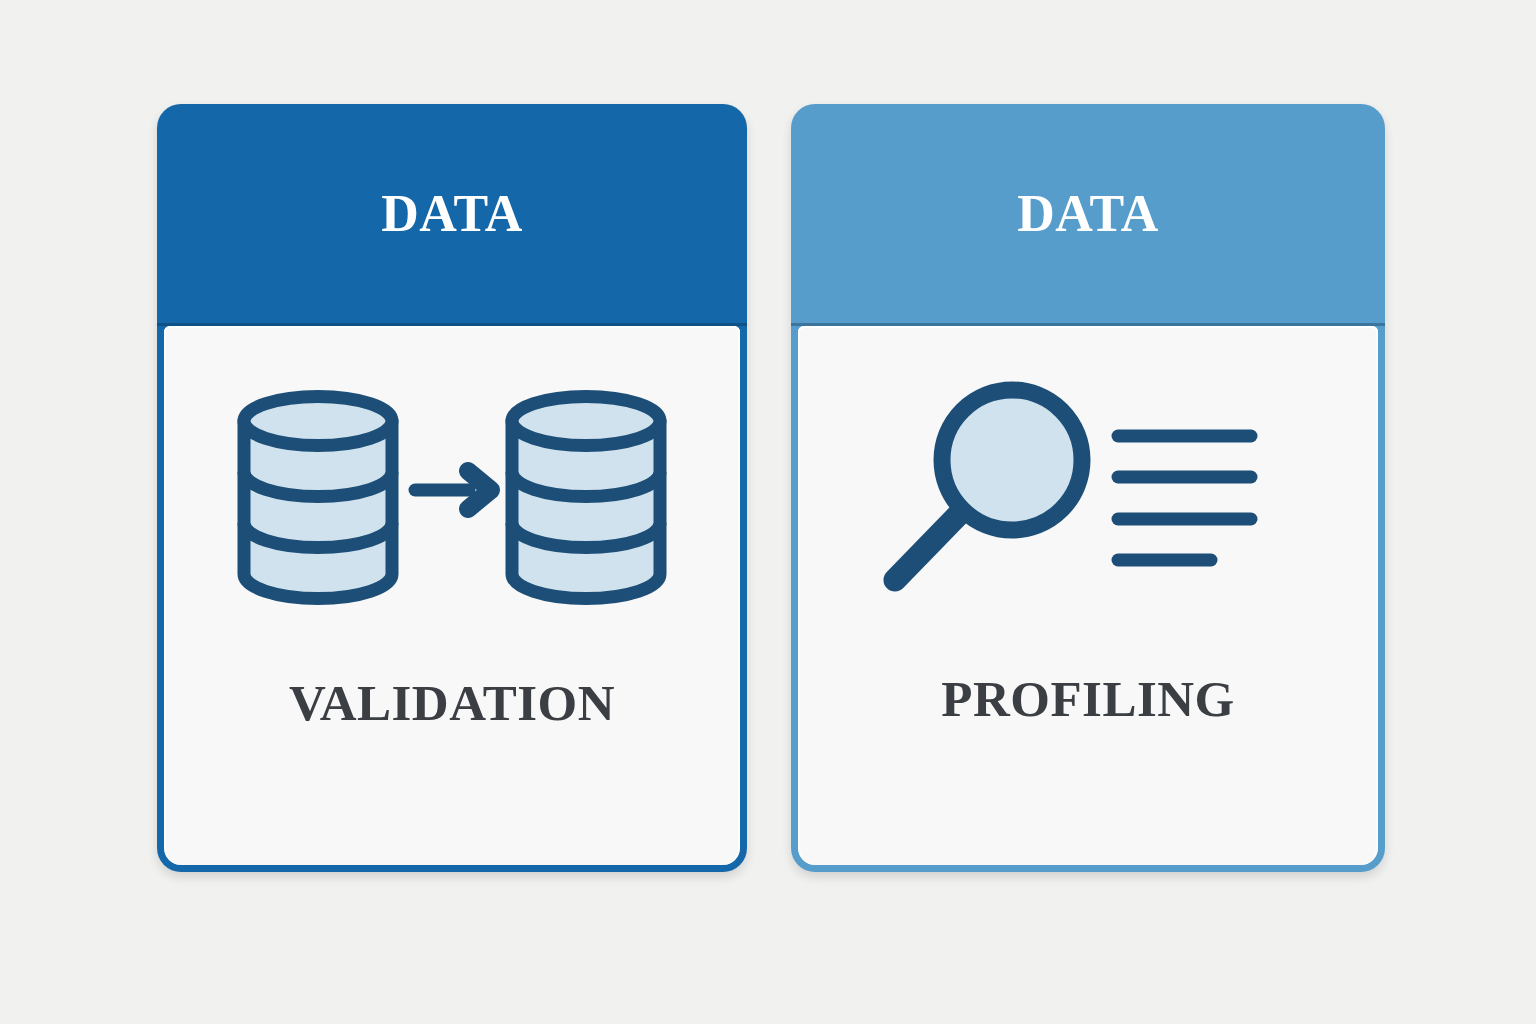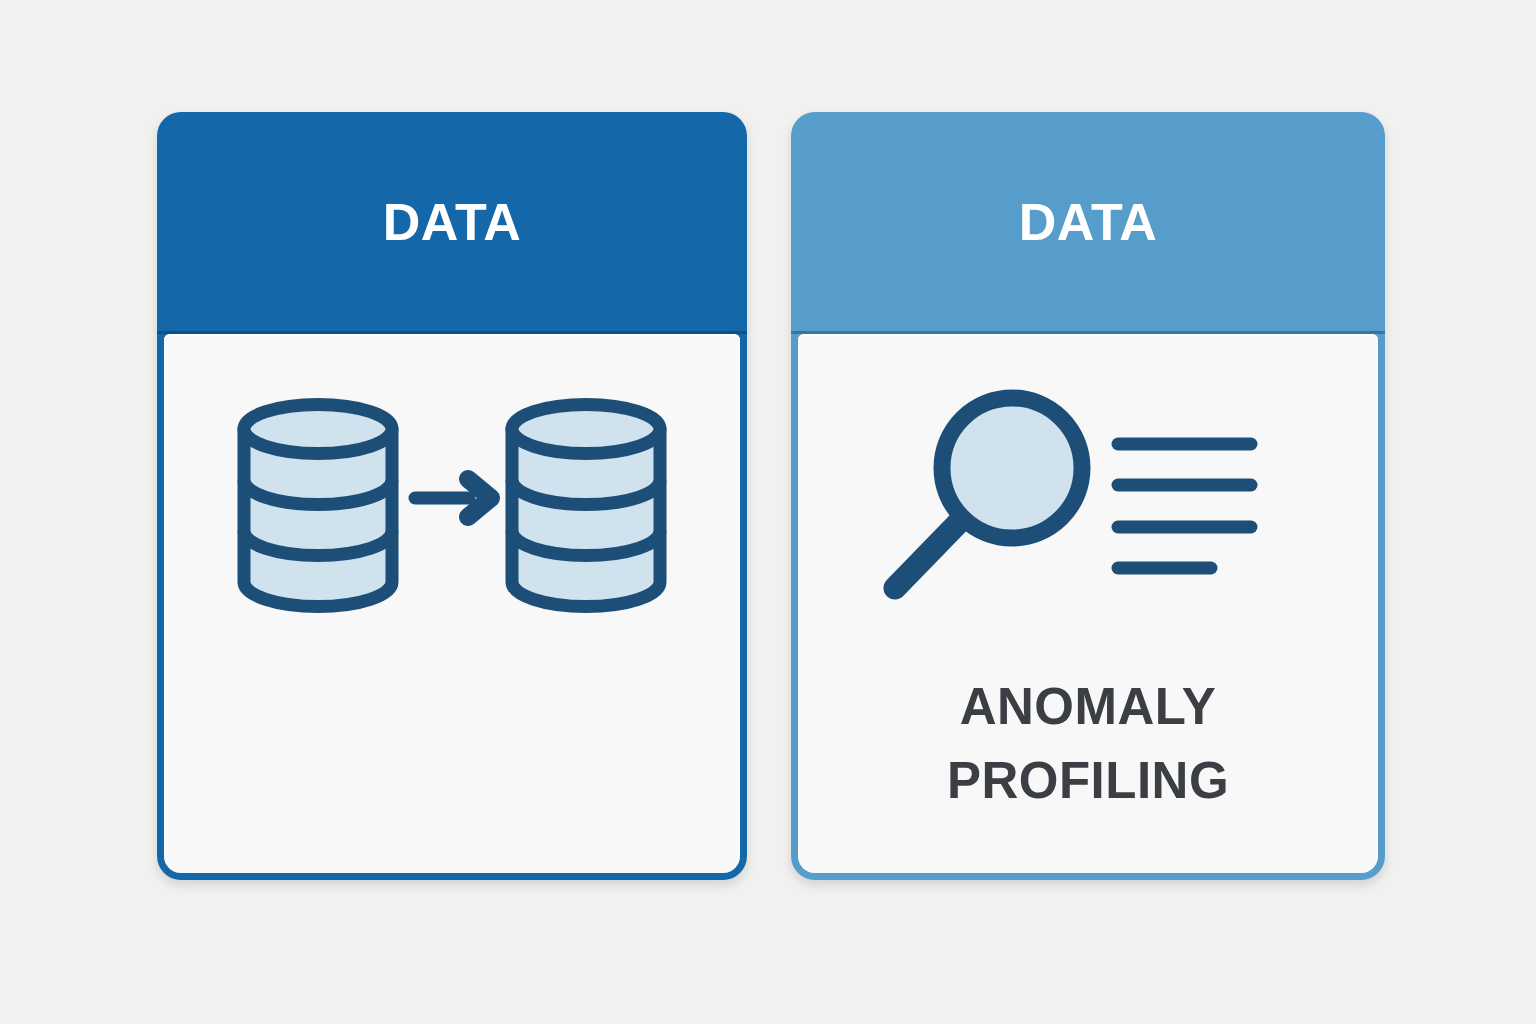--- a/index.html
+++ b/index.html
@@ -16,23 +16,24 @@
   html, body { margin: 0; padding: 0; }
   body {
     width: 1536px; height: 1024px;
     background: var(--page-bg);
     font-family: "Liberation Sans", "DejaVu Sans", sans-serif;
     overflow: hidden;
   }
   .canvas { position: relative; width: 1536px; height: 1024px; }
 
   .card {
-    position: absolute; top: 112px; height: 768px;
+    position: absolute; top: 104px; height: 768px;
     border-radius: 24px;
     box-shadow: 0 5px 10px rgba(50, 60, 70, 0.16);
+    font-family: Liberation Serif, serif;
   }
   .card-left  { left: 157px; width: 590px; background: var(--header-dark-blue); }
   .card-right { left: 791px; width: 594px; background: var(--header-light-blue); }
 
   .card-header {
     height: 222px;
     display: flex; flex-direction: column;
     justify-content: center; align-items: center;
     color: var(--header-text);
     font-weight: bold; font-size: 52px; line-height: 68px;
@@ -94,20 +95,21 @@
           </g>
           <g transform="translate(268,0)">
             <path class="fill-seg" d="M7 31 L7 184 A74 24.5 0 0 0 155 184 L155 31 Z"></path>
             <path class="stroke-div" d="M7 133 A74 24.5 0 0 0 155 133"></path>
             <path class="stroke-div" d="M7 82 A74 24.5 0 0 0 155 82"></path>
             <ellipse class="fill-seg" cx="81" cy="31" rx="74" ry="24.5"></ellipse>
           </g>
         </svg>
       </div>
       <div class="caption">
+        <div>VALIDATION</div>
       </div>
     </div>
   </section>
 
   <section class="card card-right">
     <header class="card-header">
       <div>DATA</div>
     </header>
     <div class="card-body">
       <div class="icon-zone">
@@ -118,19 +120,18 @@
           </g>
           <g>
             <path class="list-line" d="M249 64 H382"></path>
             <path class="list-line" d="M249 105 H382"></path>
             <path class="list-line" d="M249 147 H382"></path>
             <path class="list-line" d="M249 188 H342"></path>
           </g>
         </svg>
       </div>
       <div class="caption">
-        <div>ANOMALY</div>
         <div>PROFILING</div>
       </div>
     </div>
   </section>
 
 </div>
 
 </body></html>

